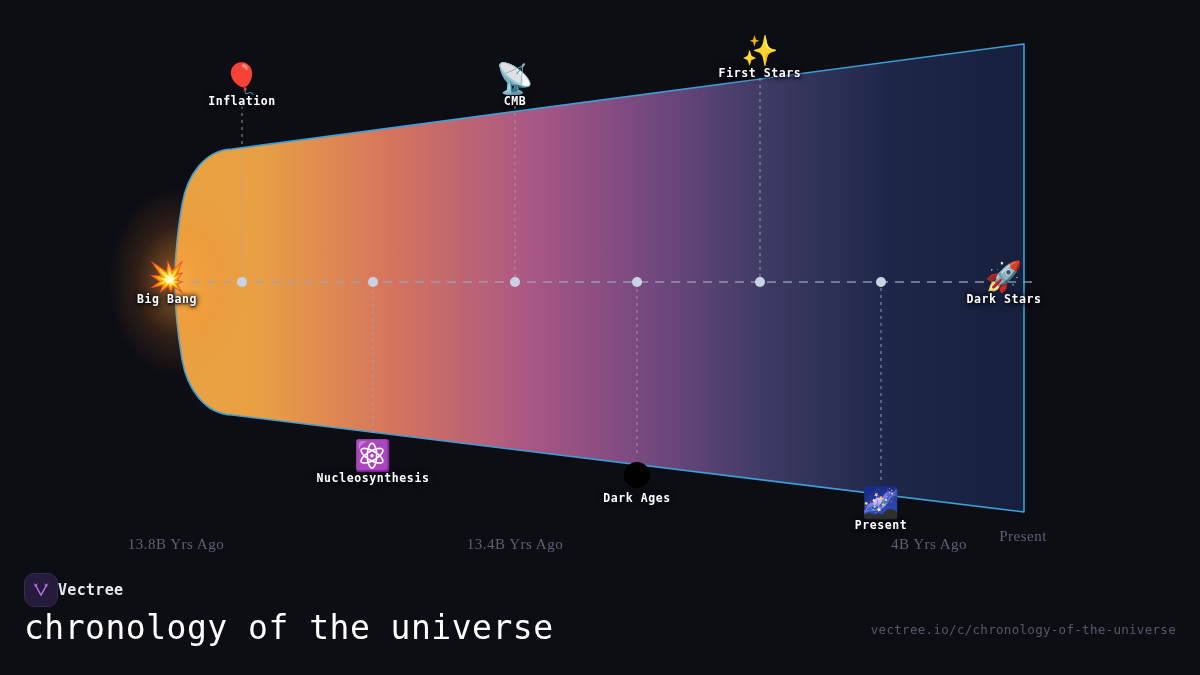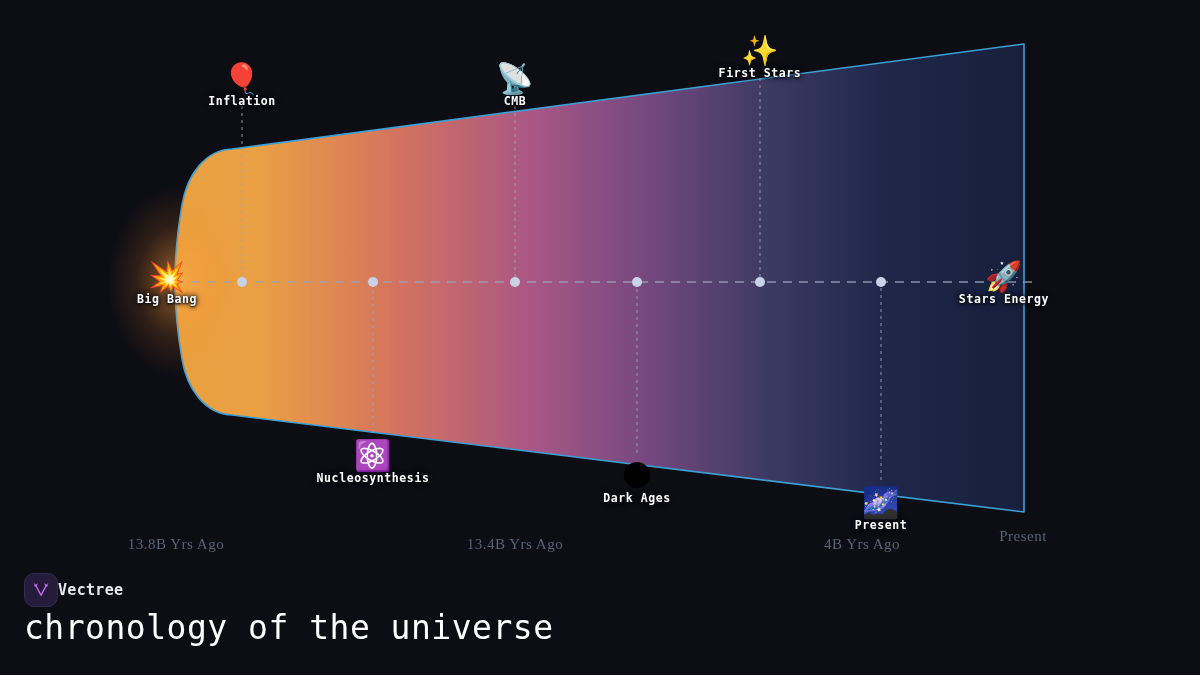--- a/index.html
+++ b/index.html
@@ -154,40 +154,41 @@
         <div class="marker" style="left: 760px; top: 36px;">
           <span class="m-icon">✨</span>
           <span class="m-label">First Stars</span>
         </div>
         <div class="marker" style="left: 881px; top: 488px;">
           <span class="m-icon">🌌</span>
           <span class="m-label">Present</span>
         </div>
         <div class="marker" style="left: 1004px; top: 262px;">
           <span class="m-icon">🚀</span>
-          <span class="m-label">Stars Energy</span>
+          <span class="m-label">Dark Stars</span>
         </div>
       </div>
 
     <div id="axis-labels">
         <div class="axis-label" style="left: 176px; top: 536px;">13.8B Yrs Ago</div>
         <div class="axis-label" style="left: 515px; top: 536px;">13.4B Yrs Ago</div>
-        <div class="axis-label" style="left: 862px; top: 536px;">4B Yrs Ago</div>
+        <div class="axis-label" style="left: 929px; top: 536px;">4B Yrs Ago</div>
         <div class="axis-label" style="left: 1023px; top: 528px;">Present</div>
       </div>
   </div>
 
   <div id="footer">
     <div id="brand">
       <div id="brand-logo">
         <svg width="18" height="18" viewBox="0 0 24 24">
           <path d="M5 6 L12 19 L19 6" fill="none" stroke="#c06ef0" stroke-width="2" stroke-linecap="round" stroke-linejoin="round"></path>
           <circle cx="5" cy="6" r="1.9" fill="#b95fe8"></circle>
           <circle cx="19" cy="6" r="1.9" fill="#b95fe8"></circle>
           <path d="M5 6 L3.2 3.6 M5 6 L7.2 4.0 M19 6 L16.8 4.0 M19 6 L20.8 3.6" stroke="#b95fe8" stroke-width="1.1" stroke-linecap="round" fill="none"></path>
         </svg>
       </div>
       <div id="brand-name">Vectree</div>
     </div>
     <div id="page-title">chronology of the universe</div>
+    <div id="footer-url">vectree.io/c/chronology-of-the-universe</div>
   </div>
 
 </div>
 
 </body></html>

